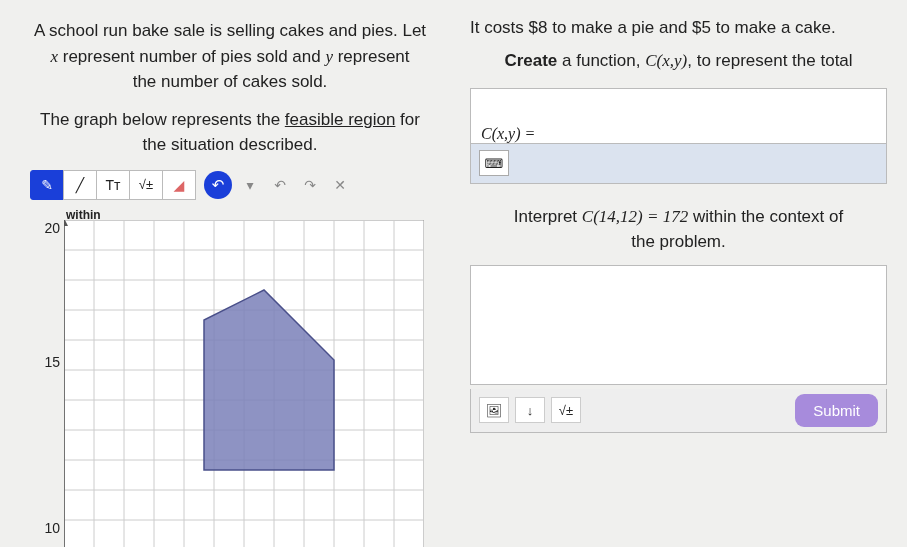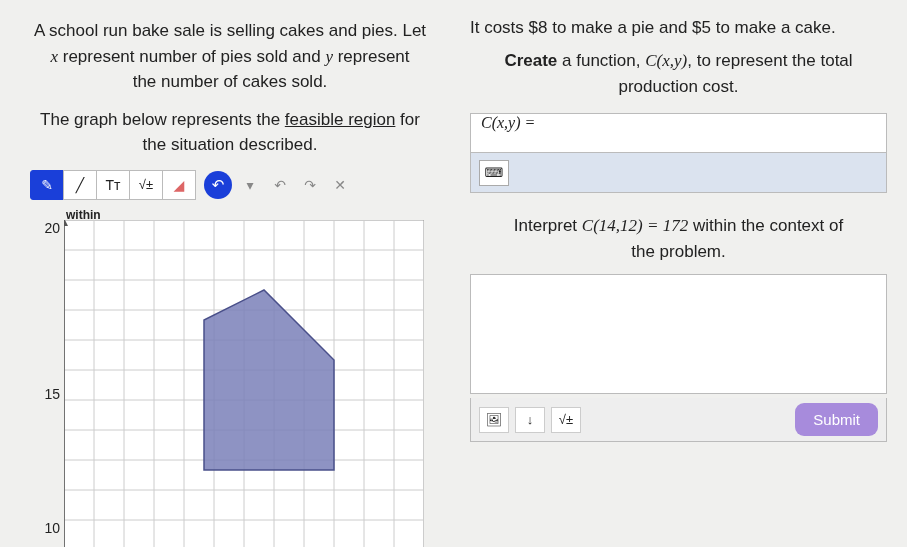--- a/index.html
+++ b/index.html
@@ -76,22 +76,22 @@
   
   .graph-wrap { position: relative; width: 380px; height: 340px; margin-left: 20px; }
   .ylabel { position:absolute; font-size:12px; font-weight:700; left: 26px; top: -2px;}
   .ytick { position:absolute; font-size:14px; text-align:right; width:20px; left:0; }
   svg.grid { position:absolute; left:24px; top:10px; }
 
   
   .input-row {
     border:1px solid #bbb;
     background:#fff;
-    display:flex; align-items:flex-start;
-    height: 40px;
+    display:flex; align-items:flex-end;
+    height: 56px;
     padding: 0 10px;
     font-size: 16px;
   }
   .input-row .lbl { font-style: italic; font-family: Georgia, serif; margin-right: 6px;}
   .input-row input {
     border:none; outline:none; font-size:16px; flex:1; background:transparent;
   }
   .subbar {
     border:1px solid #bbb; border-top:none;
     background:#dbe3ef;
@@ -145,21 +145,21 @@
     <div class="circlebtn">↶</div>
     <div class="sm">▾</div>
     <div class="sm">↶</div>
     <div class="sm">↷</div>
     <div class="sm">✕</div>
   </div>
 
   <div class="graph-wrap">
     <div class="ylabel">within</div>
     <div class="ytick" style="top:10px">20</div>
-    <div class="ytick" style="top:176px">15</div>
+    <div class="ytick" style="top:144px">15</div>
     <div class="ytick" style="top:310px">10</div>
     <svg class="grid" width="360" height="330">
       <rect x="0" y="0" width="360" height="330" fill="#fff" stroke="#999"></rect>
       <g stroke="#ccc" stroke-width="1">
         <line x1="0" y1="30" x2="360" y2="30"></line>
           <line x1="0" y1="60" x2="360" y2="60"></line>
         <line x1="0" y1="90" x2="360" y2="90"></line>
           <line x1="0" y1="120" x2="360" y2="120"></line>
         <line x1="0" y1="150" x2="360" y2="150"></line>
           <line x1="0" y1="180" x2="360" y2="180"></line>
@@ -184,21 +184,20 @@
       <polygon points="0,-2 -4,6 4,6" fill="#555" transform="translate(0,0)"></polygon>
     </svg>
   </div>
 </div>
 
 <div class="right-col">
   <p class="right-p1">It costs $8 to make a pie and $5 to make a cake.</p>
 
   <p class="right-p2">
     <span class="b">Create</span><span> a function, </span><span class="i">C(x,y)</span><span>, to represent the total</span><br>
-    <span>production cost.</span>
   </p>
 
   <div class="input-row">
     <span class="lbl">C(x,y) =</span>
     <input type="text" style="">
   </div>
   <div class="subbar">
     <div class="iconbtn">⌨</div>
   </div>
 

